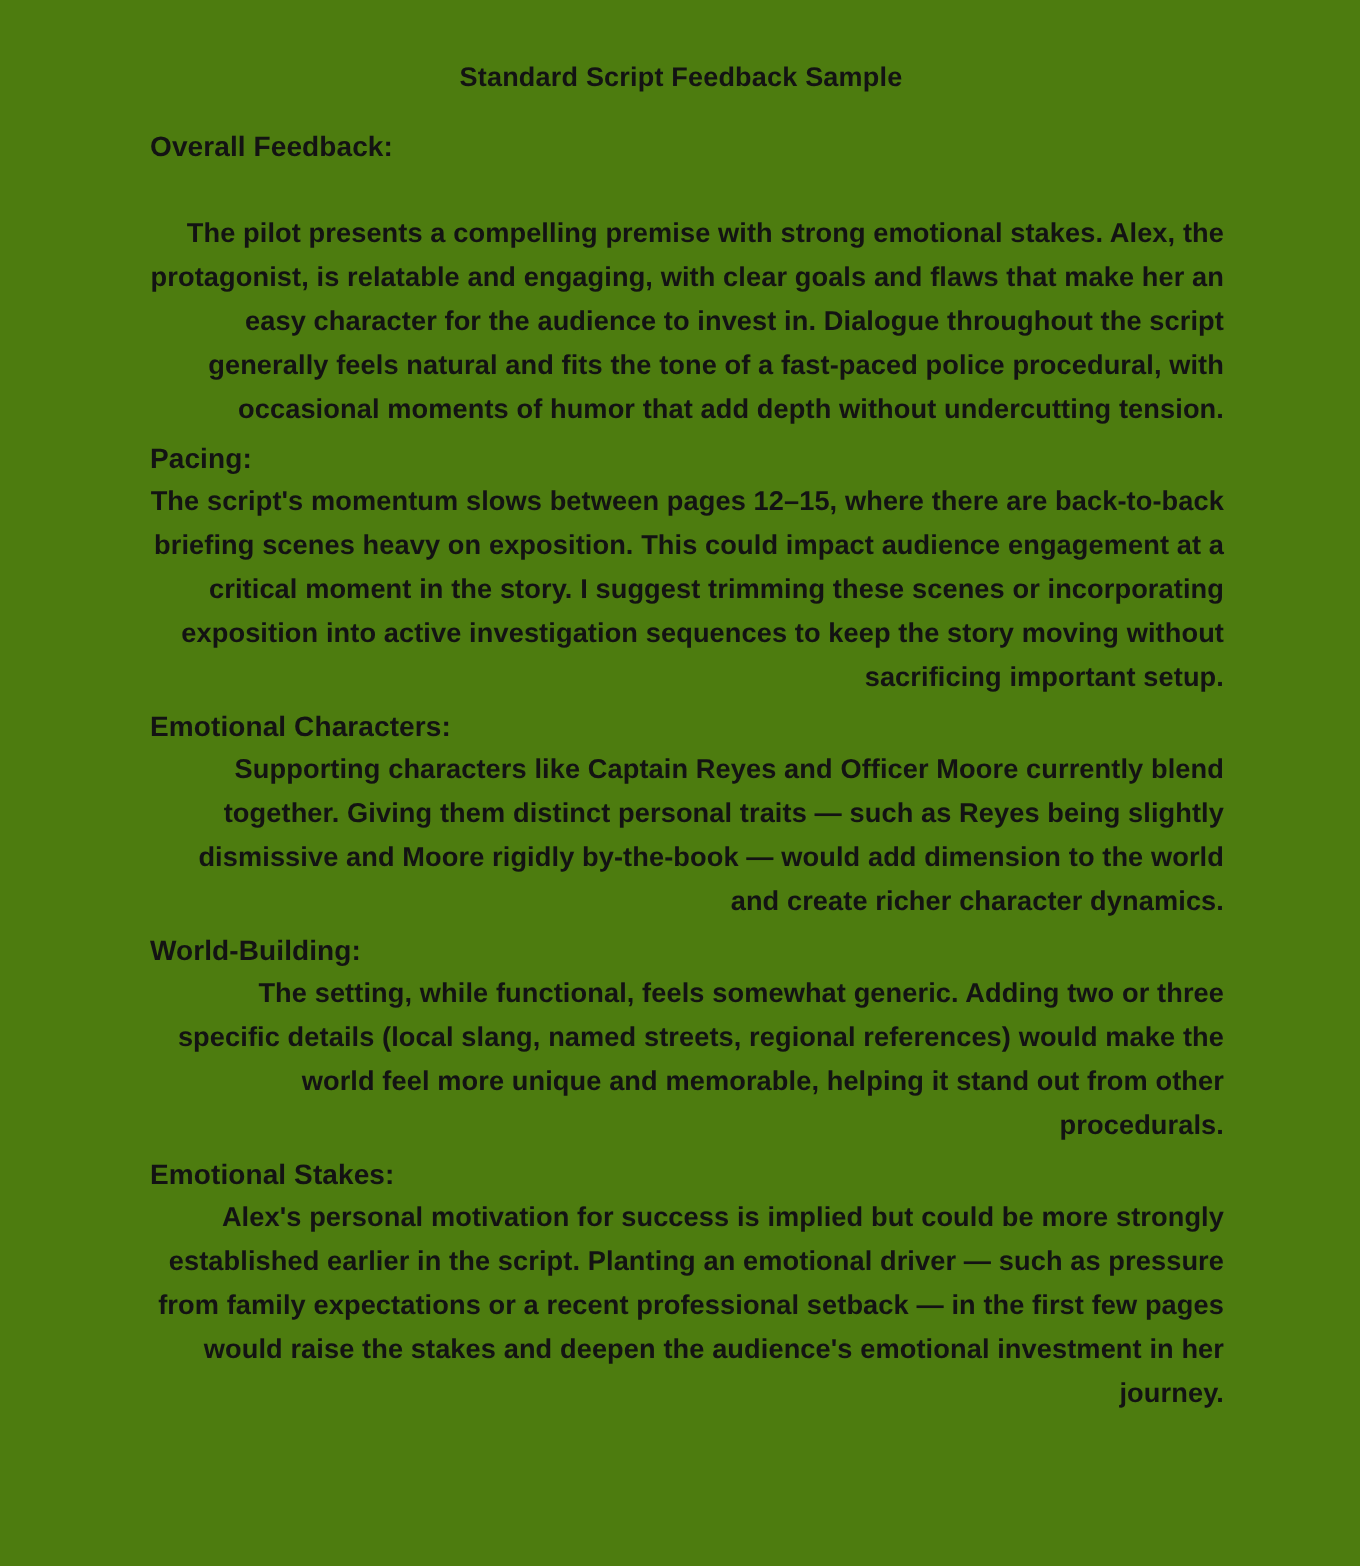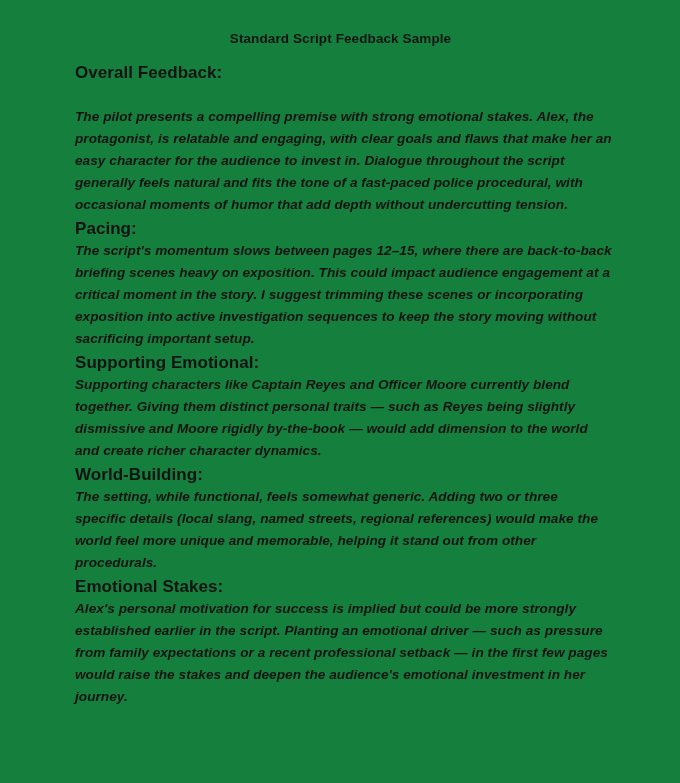--- a/index.html
+++ b/index.html
@@ -11,51 +11,50 @@
     width: 680px;
     height: 783px;
     font-family: "Liberation Sans", sans-serif;
     color: #131313;
     -webkit-font-smoothing: none;
   }
   .page {
     box-sizing: border-box;
     width: 680px;
     height: 783px;
-    background: #15803d;
+    background: #4d7c0f;
     padding: 28px 68px 0 75px;
     overflow: hidden;
   }
   .doc-title {
     font-size: 13.5px;
     font-weight: bold;
     text-align: center;
     letter-spacing: 0.1px;
     margin: 0 0 0 0;
     line-height: 22px;
     padding-right: 6px;
   }
   .section {
     margin-top: 2px;
   }
   .section-heading {
-    font-size: 17px;
+    font-size: 14px;
     font-weight: bold;
     line-height: 22px;
     margin: 0;
     letter-spacing: 0.05px;
   }
   .section-body {
     font-size: 13.6px;
     font-weight: bold;
     line-height: 22px;
     margin: 0;
     letter-spacing: 0.05px;
-    text-align: left;
-    font-style: italic;
+    text-align: right;
   }
   
   .section.spaced-heading .section-body {
     margin-top: 22px;
   }
   .section.first {
     margin-top: 12px;
   }
 </style>
 </head>
@@ -69,21 +68,21 @@
     <p class="section-heading">Overall Feedback:</p>
     <p class="section-body">The pilot presents a compelling premise with strong emotional stakes. Alex, the protagonist, is relatable and engaging, with clear goals and flaws that make her an easy character for the audience to invest in. Dialogue throughout the script generally feels natural and fits the tone of a fast-paced police procedural, with occasional moments of humor that add depth without undercutting tension.</p>
   </div>
 
   <div class="section">
     <p class="section-heading">Pacing:</p>
     <p class="section-body">The script's momentum slows between pages 12–15, where there are back-to-back briefing scenes heavy on exposition. This could impact audience engagement at a critical moment in the story. I suggest trimming these scenes or incorporating exposition into active investigation sequences to keep the story moving without sacrificing important setup.</p>
   </div>
 
   <div class="section">
-    <p class="section-heading">Supporting Emotional:</p>
+    <p class="section-heading">Emotional Characters:</p>
     <p class="section-body">Supporting characters like Captain Reyes and Officer Moore currently blend together. Giving them distinct personal traits — such as Reyes being slightly dismissive and Moore rigidly by-the-book — would add dimension to the world and create richer character dynamics.</p>
   </div>
 
   <div class="section">
     <p class="section-heading">World-Building:</p>
     <p class="section-body">The setting, while functional, feels somewhat generic. Adding two or three specific details (local slang, named streets, regional references) would make the world feel more unique and memorable, helping it stand out from other procedurals.</p>
   </div>
 
   <div class="section">
     <p class="section-heading">Emotional Stakes:</p>

